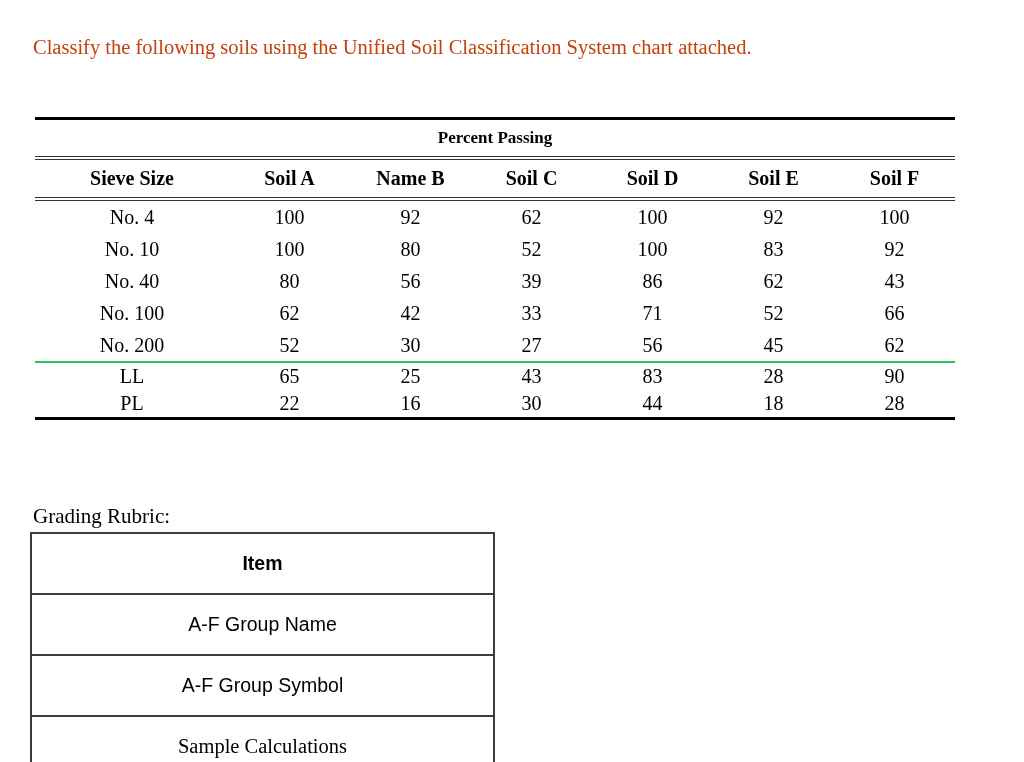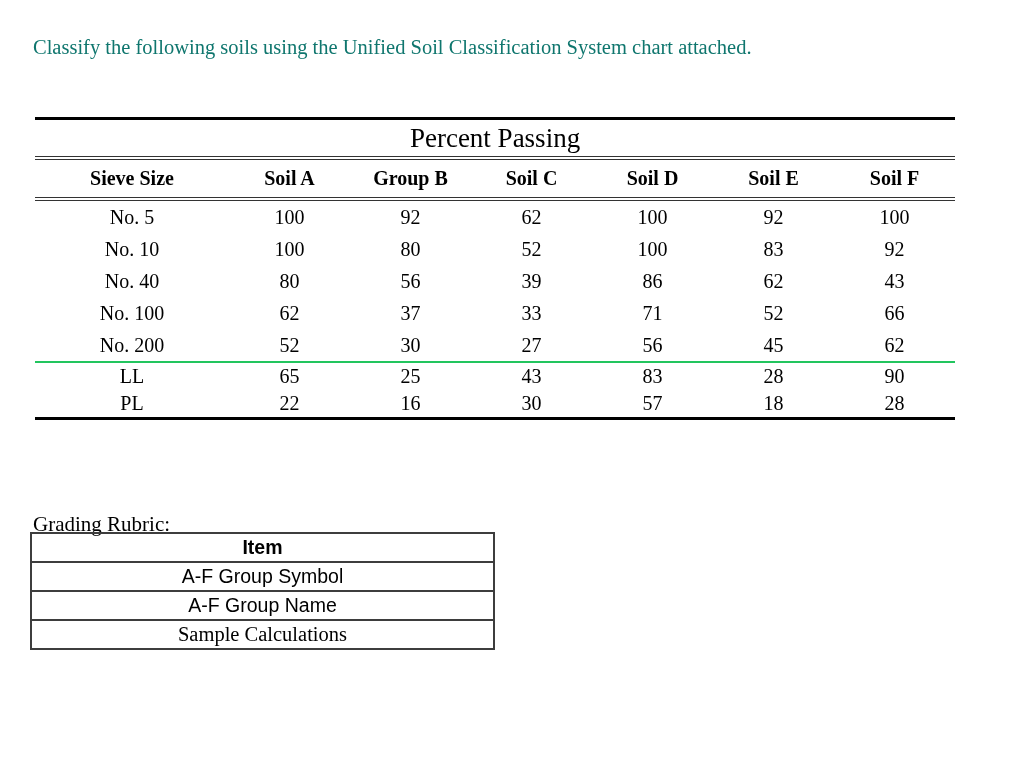--- a/index.html
+++ b/index.html
@@ -18,21 +18,21 @@
   }
 
   
   .question-title {
     position: absolute;
     left: 33px;
     top: 34px;
     width: 960px;
     font-size: 20.5px;
     line-height: 26px;
-    color: #0f766e;
+    color: #c2410c;
   }
 
   
   .pp-table {
     position: absolute;
     left: 35px;
     top: 117px;
     width: 920px;
     border-collapse: collapse;
     table-layout: fixed;
@@ -45,55 +45,54 @@
 
   .pp-table th, .pp-table td {
     padding: 0;
     text-align: center;
     vertical-align: middle;
     font-weight: normal;
     white-space: nowrap;
   }
   .pp-title-row th {
     height: 36px;
-    font-weight: normal;
-    font-size: 27px;
+    font-weight: bold;
+    font-size: 17px;
     border-bottom: 4px double #333333;
   }
   .pp-head-row th {
     height: 37px;
     font-weight: bold;
     border-bottom: 4px double #333333;
   }
   .pp-sieve-body td { height: 32px; }
   .pp-sieve-body tr:last-child td { border-bottom: 2px solid #22c55e; }
   .pp-att-body td { height: 27px; }
 
   
   .rubric-label {
     position: absolute;
     left: 33px;
     top: 504px;
     font-size: 21px;
     color: #000000;
-    margin-top: 8px;
   }
   .rubric-table {
     position: absolute;
     left: 30px;
     top: 532px;
     width: 465px;
     border-collapse: collapse;
     table-layout: fixed;
     font-family: "Liberation Sans", sans-serif;
     font-size: 19.5px;
   }
   .rubric-table td {
     height: 27px;
-    padding: 0;
+    padding: 16px;
     text-align: center;
     vertical-align: middle;
     border: 2px solid #3d3d3d;
     white-space: nowrap;
   }
   .rubric-table tr.rubric-header-row td { font-weight: bold; }
   .rubric-table tr.rubric-serif-row td {
     font-family: "Liberation Serif", serif;
     font-size: 20.5px;
   }
@@ -115,30 +114,30 @@
         <col class="c-soil">
         <col class="c-soil">
     </colgroup>
     <thead>
       <tr class="pp-title-row">
         <th colspan="7">Percent Passing</th>
       </tr>
       <tr class="pp-head-row">
         <th>Sieve Size</th>
         <th>Soil A</th>
-        <th>Group B</th>
+        <th>Name B</th>
         <th>Soil C</th>
         <th>Soil D</th>
         <th>Soil E</th>
         <th>Soil F</th>
       </tr>
     </thead>
     <tbody class="pp-sieve-body">
       <tr>
-        <td>No. 5</td>
+        <td>No. 4</td>
         <td>100</td>
         <td>92</td>
         <td>62</td>
         <td>100</td>
         <td>92</td>
         <td>100</td>
       </tr>
       <tr>
         <td>No. 10</td>
         <td>100</td>
@@ -153,21 +152,21 @@
         <td>80</td>
         <td>56</td>
         <td>39</td>
         <td>86</td>
         <td>62</td>
         <td>43</td>
       </tr>
       <tr>
         <td>No. 100</td>
         <td>62</td>
-        <td>37</td>
+        <td>42</td>
         <td>33</td>
         <td>71</td>
         <td>52</td>
         <td>66</td>
       </tr>
       <tr>
         <td>No. 200</td>
         <td>52</td>
         <td>30</td>
         <td>27</td>
@@ -184,39 +183,39 @@
         <td>43</td>
         <td>83</td>
         <td>28</td>
         <td>90</td>
       </tr>
       <tr>
         <td>PL</td>
         <td>22</td>
         <td>16</td>
         <td>30</td>
-        <td>57</td>
+        <td>44</td>
         <td>18</td>
         <td>28</td>
       </tr>
     </tbody>
   </table>
 
   <div class="rubric-label">Grading Rubric:</div>
 
   <table class="rubric-table">
     <tbody>
       <tr class="rubric-header-row">
         <td>Item</td>
       </tr>
       <tr>
+        <td>A-F Group Name</td>
+      </tr>
+      <tr>
         <td>A-F Group Symbol</td>
-      </tr>
-      <tr>
-        <td>A-F Group Name</td>
       </tr>
       <tr class="rubric-serif-row">
         <td>Sample Calculations</td>
       </tr>
     </tbody>
   </table>
 
 </div>
 
 </body></html>

